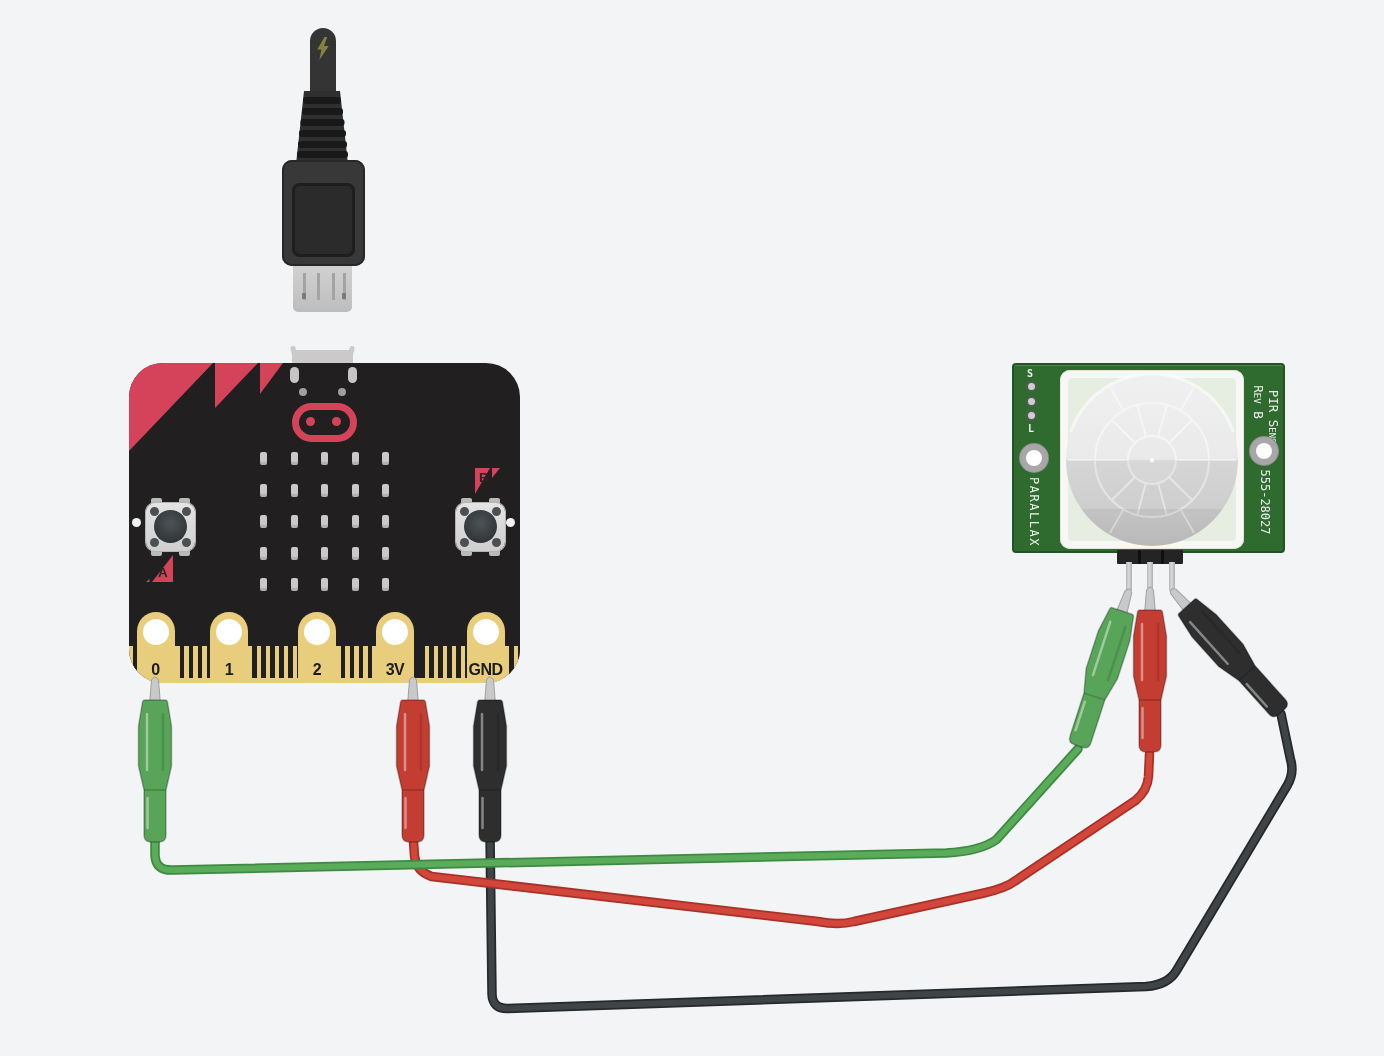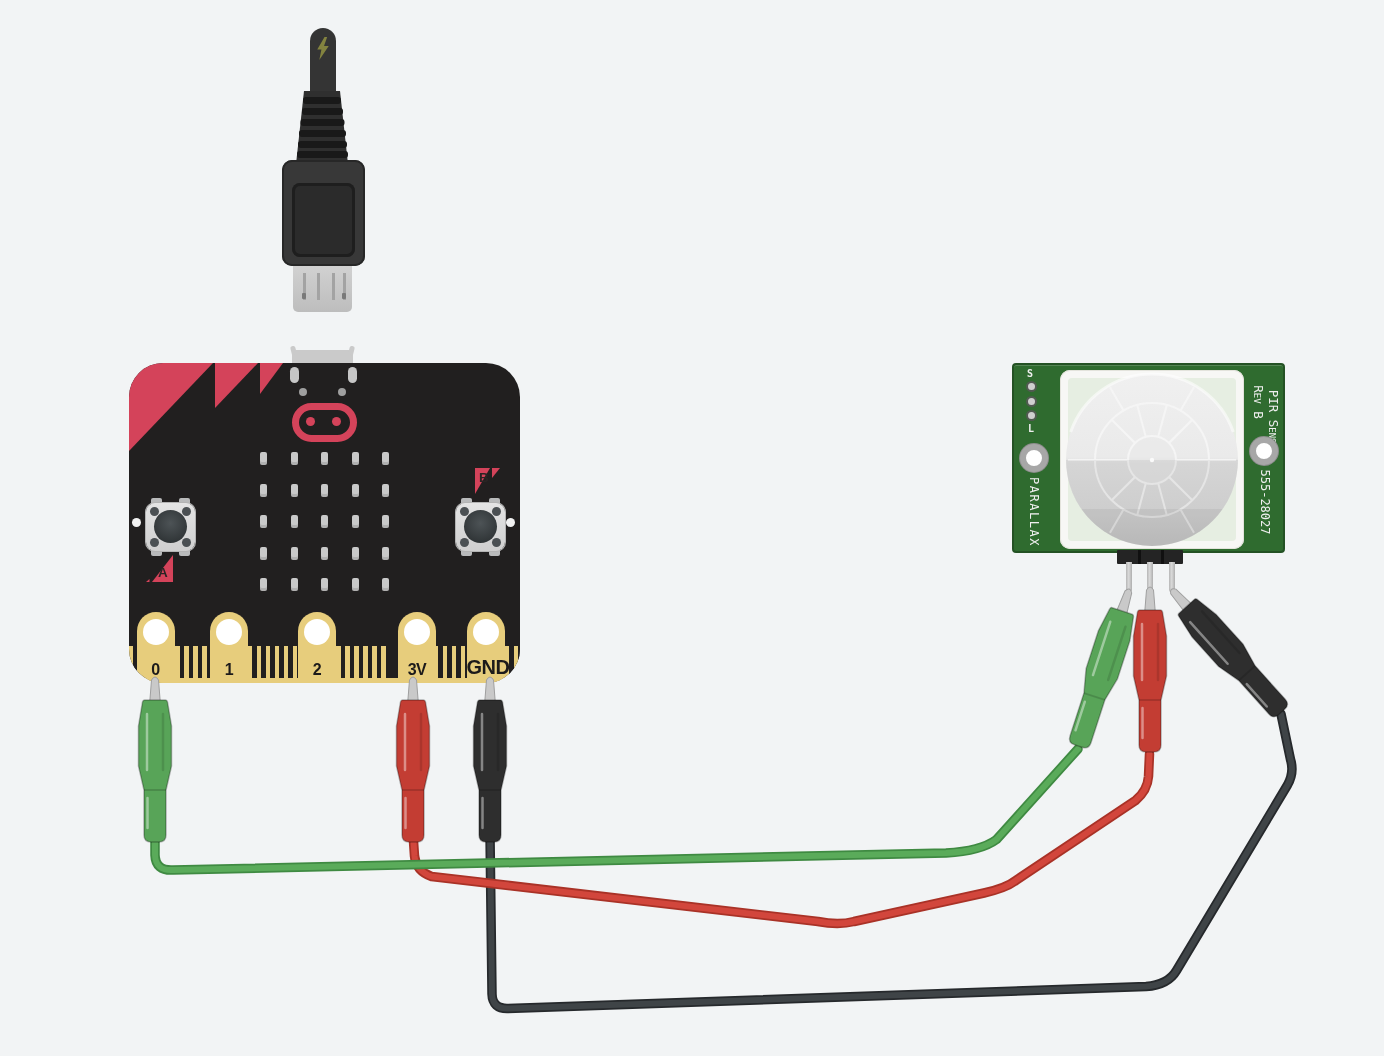--- a/index.html
+++ b/index.html
@@ -220,27 +220,27 @@
       <span class="pad-label">0</span>
     </div>
     <div class="abs pad" style="left:81px">
       <div class="hole"></div>
       <span class="pad-label">1</span>
     </div>
     <div class="abs pad" style="left:169px">
       <div class="hole"></div>
       <span class="pad-label">2</span>
     </div>
-    <div class="abs pad" style="left:269px">
+    <div class="abs pad" style="left:247px">
       <div class="hole"></div>
       <span class="pad-label">3V</span>
     </div>
     <div class="abs pad" style="left:337.5px">
       <div class="hole"></div>
-      <span class="pad-label" style="font-size:20px">GND</span>
+      <span class="pad-label" style="font-size:16px">GND</span>
     </div>
   </div>
 
   <div class="abs pir">
     <span class="abs pir-mono" style="left:13px;top:3px;font-size:10px;font-weight:bold">S</span>
     <i class="abs ind-dot" style="left:12px;top:16px"></i>
     <i class="abs ind-dot" style="left:12px;top:31px"></i>
     <i class="abs ind-dot" style="left:12px;top:45px"></i>
     <span class="abs pir-mono" style="left:14px;top:58px;font-size:10px;font-weight:bold">L</span>
     <i class="abs mount-hole" style="left:6px;top:79px"></i>

